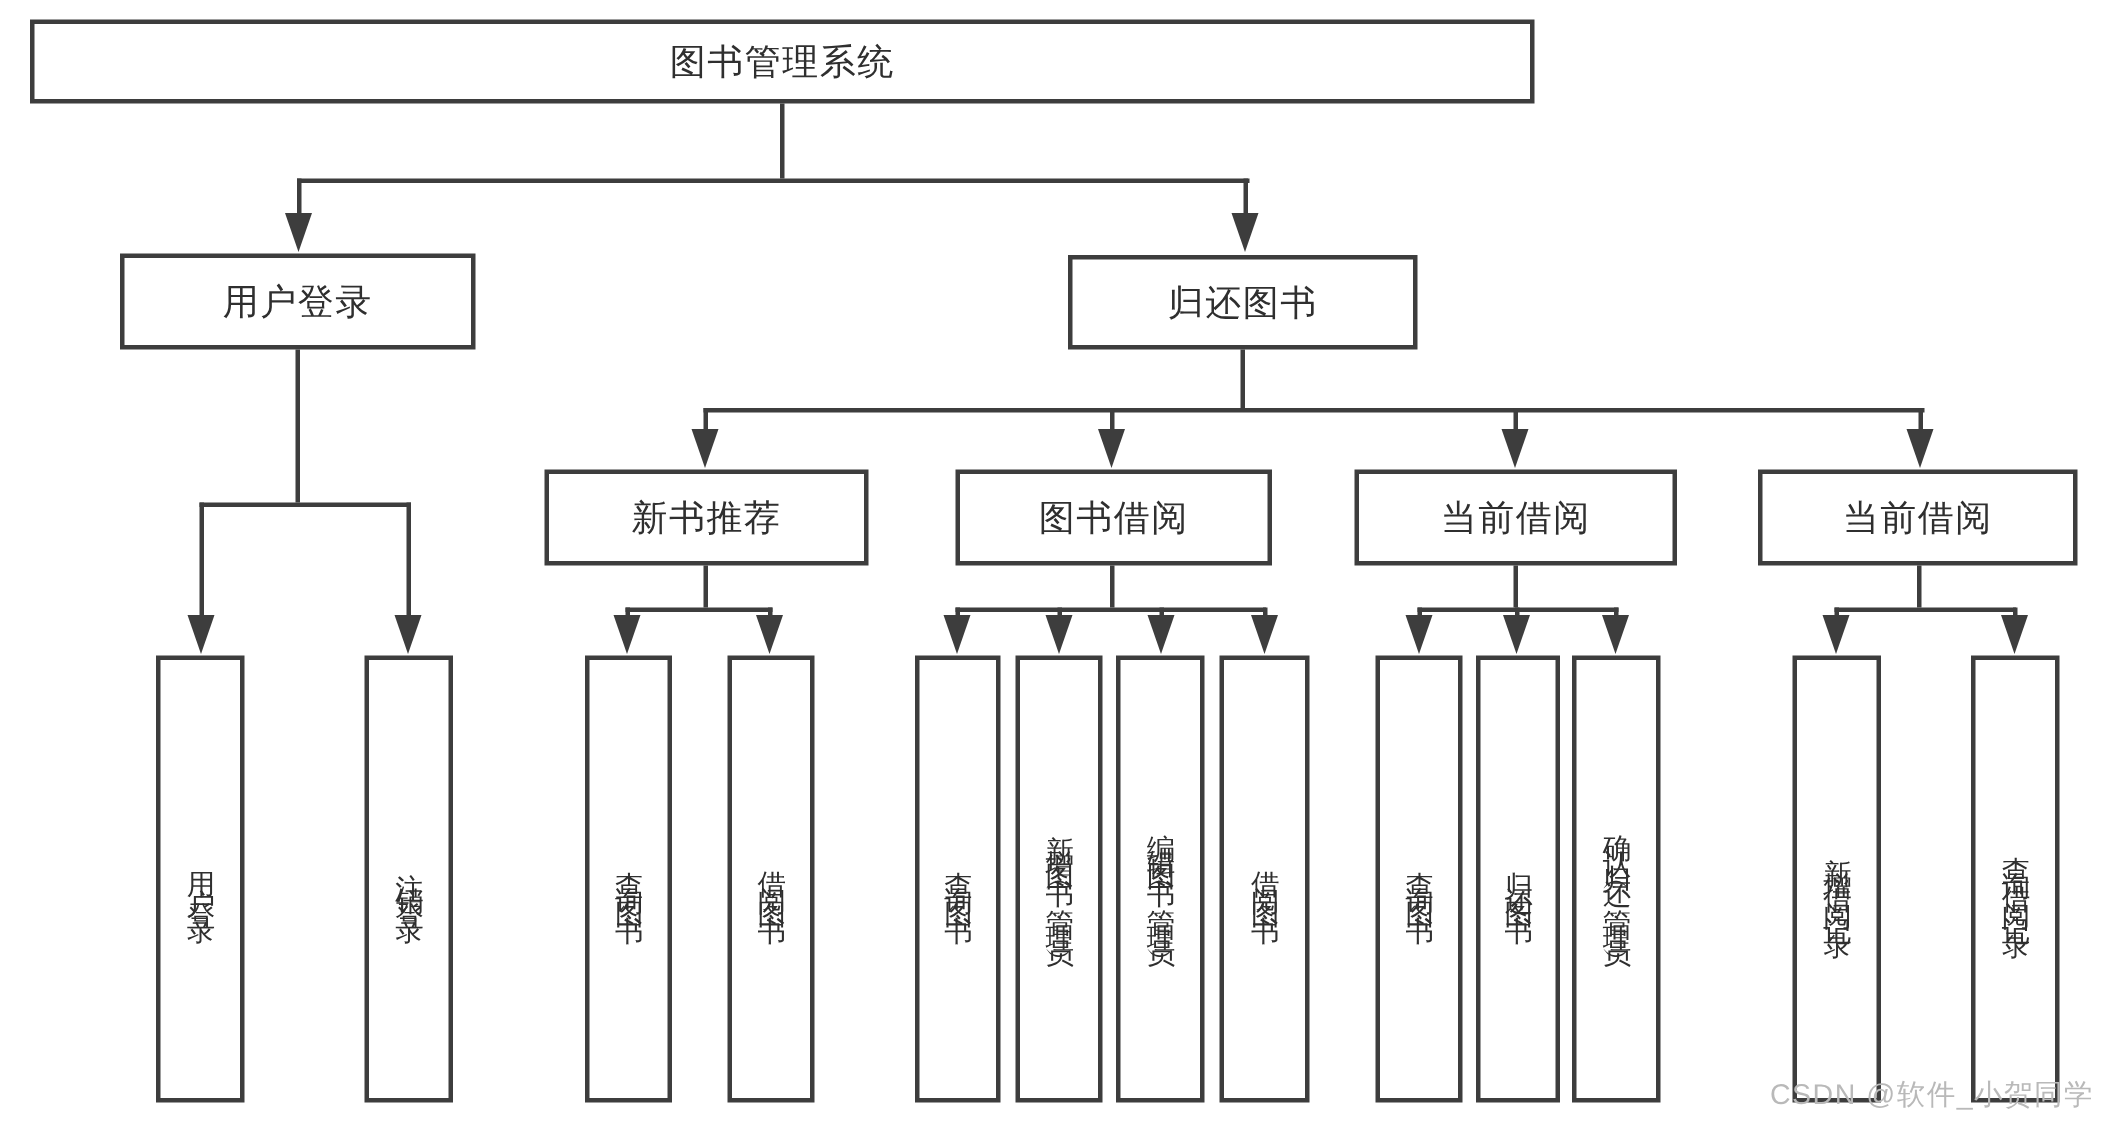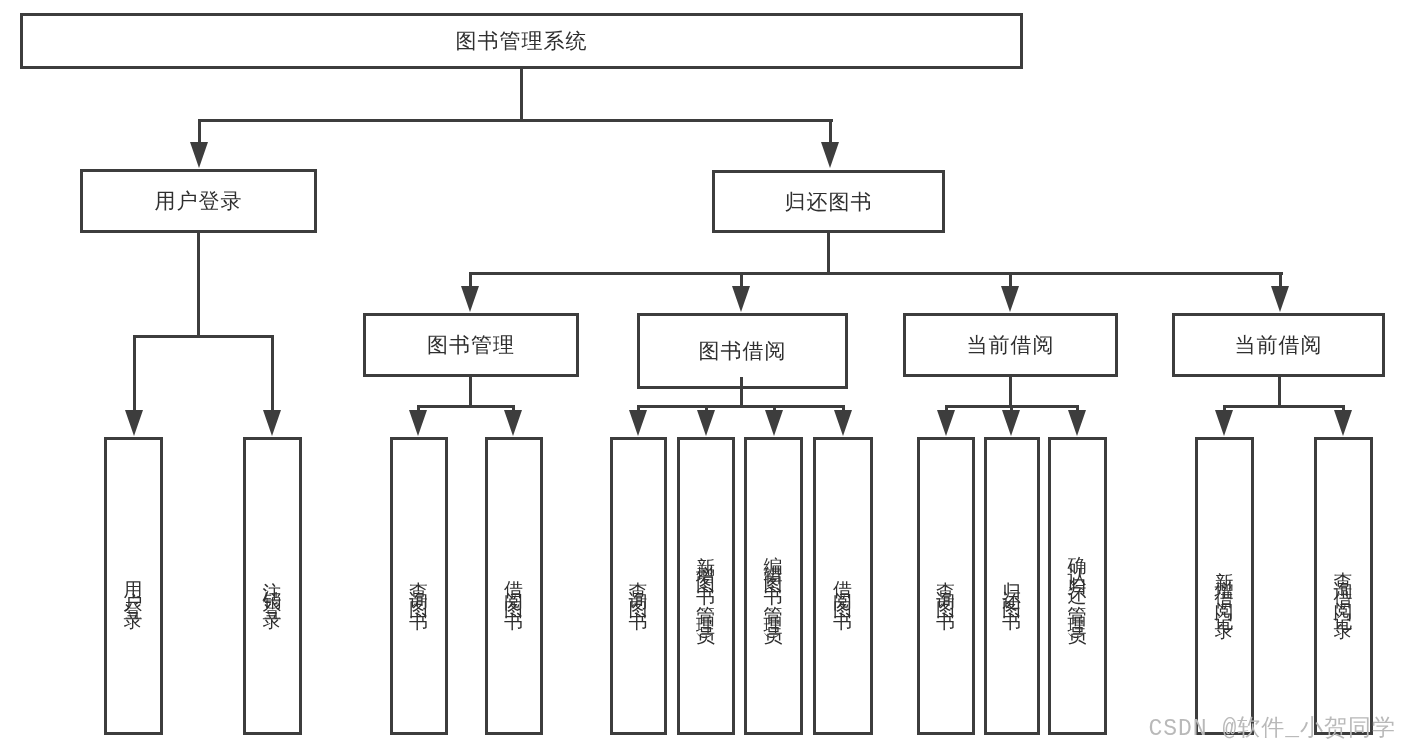--- a/index.html
+++ b/index.html
@@ -20,21 +20,21 @@
   .node {
     position: absolute;
     border: 3px solid var(--line);
     background: #fff;
     display: flex;
     align-items: center;
     justify-content: center;
     text-align: center;
   }
   .node .hlabel {
-    font-size: 21px;
+    font-size: 24px;
     letter-spacing: 1px;
     white-space: nowrap;
   }
   .leaf { top: 437px; height: 298px; }
   .leaf .vtext {
     writing-mode: vertical-rl;
     text-orientation: mixed;
     font-size: 19px;
     letter-spacing: 10px;
     line-height: 1;
@@ -45,26 +45,25 @@
     position: absolute;
     width: 0; height: 0;
     border-left: 9px solid transparent;
     border-right: 9px solid transparent;
     border-top: 26px solid var(--line);
   }
   .watermark {
     position: absolute;
     right: 9px;
     bottom: 4px;
-    font-size: 23px;
+    font-size: 19px;
     letter-spacing: 1px;
     color: var(--wm);
     z-index: 10;
     white-space: nowrap;
-    font-family: Liberation Mono, monospace;
   }
 </style>
 </head>
 <body>
 
 <div class="node" style="left:20px; top:13px; width:1003px; height:56px;">
   <span class="hlabel">图书管理系统</span>
 </div>
 
 <div class="vl" style="left:520px; top:69px; height:50px;"></div>
@@ -93,23 +92,23 @@
 <div class="vl" style="left:469px; top:272px; height:16px;"></div>
 <div class="ah" style="left:461px; top:286px;"></div>
 <div class="vl" style="left:740px; top:272px; height:16px;"></div>
 <div class="ah" style="left:732px; top:286px;"></div>
 <div class="vl" style="left:1009px; top:272px; height:16px;"></div>
 <div class="ah" style="left:1001px; top:286px;"></div>
 <div class="vl" style="left:1279px; top:272px; height:16px;"></div>
 <div class="ah" style="left:1271px; top:286px;"></div>
 
 <div class="node" style="left:363px; top:313px; width:216px; height:64px;">
-  <span class="hlabel">图书管理</span>
+  <span class="hlabel">新书推荐</span>
 </div>
-<div class="node" style="left:637px; top:313px; width:211px; height:76px;">
+<div class="node" style="left:637px; top:313px; width:211px; height:64px;">
   <span class="hlabel">图书借阅</span>
 </div>
 <div class="node" style="left:903px; top:313px; width:215px; height:64px;font-family:Liberation Mono, monospace;">
   <span class="hlabel">当前借阅</span>
 </div>
 <div class="node" style="left:1172px; top:313px; width:213px; height:64px;">
   <span class="hlabel">当前借阅</span>
 </div>
 
 <div class="vl" style="left:469px; top:377px; height:28px;"></div>

